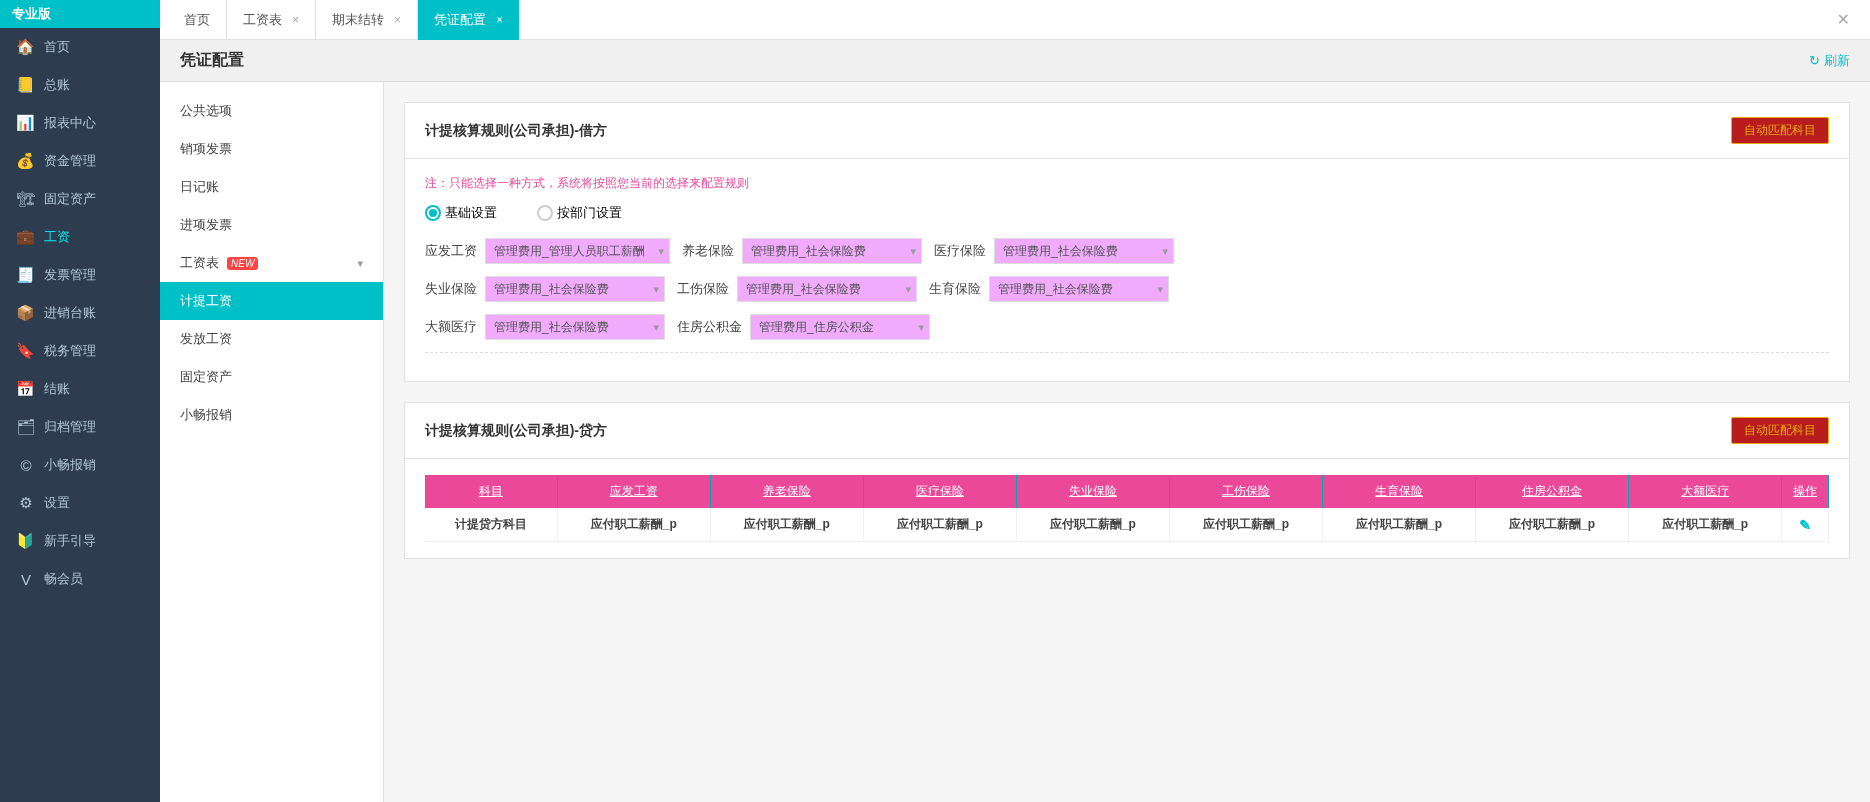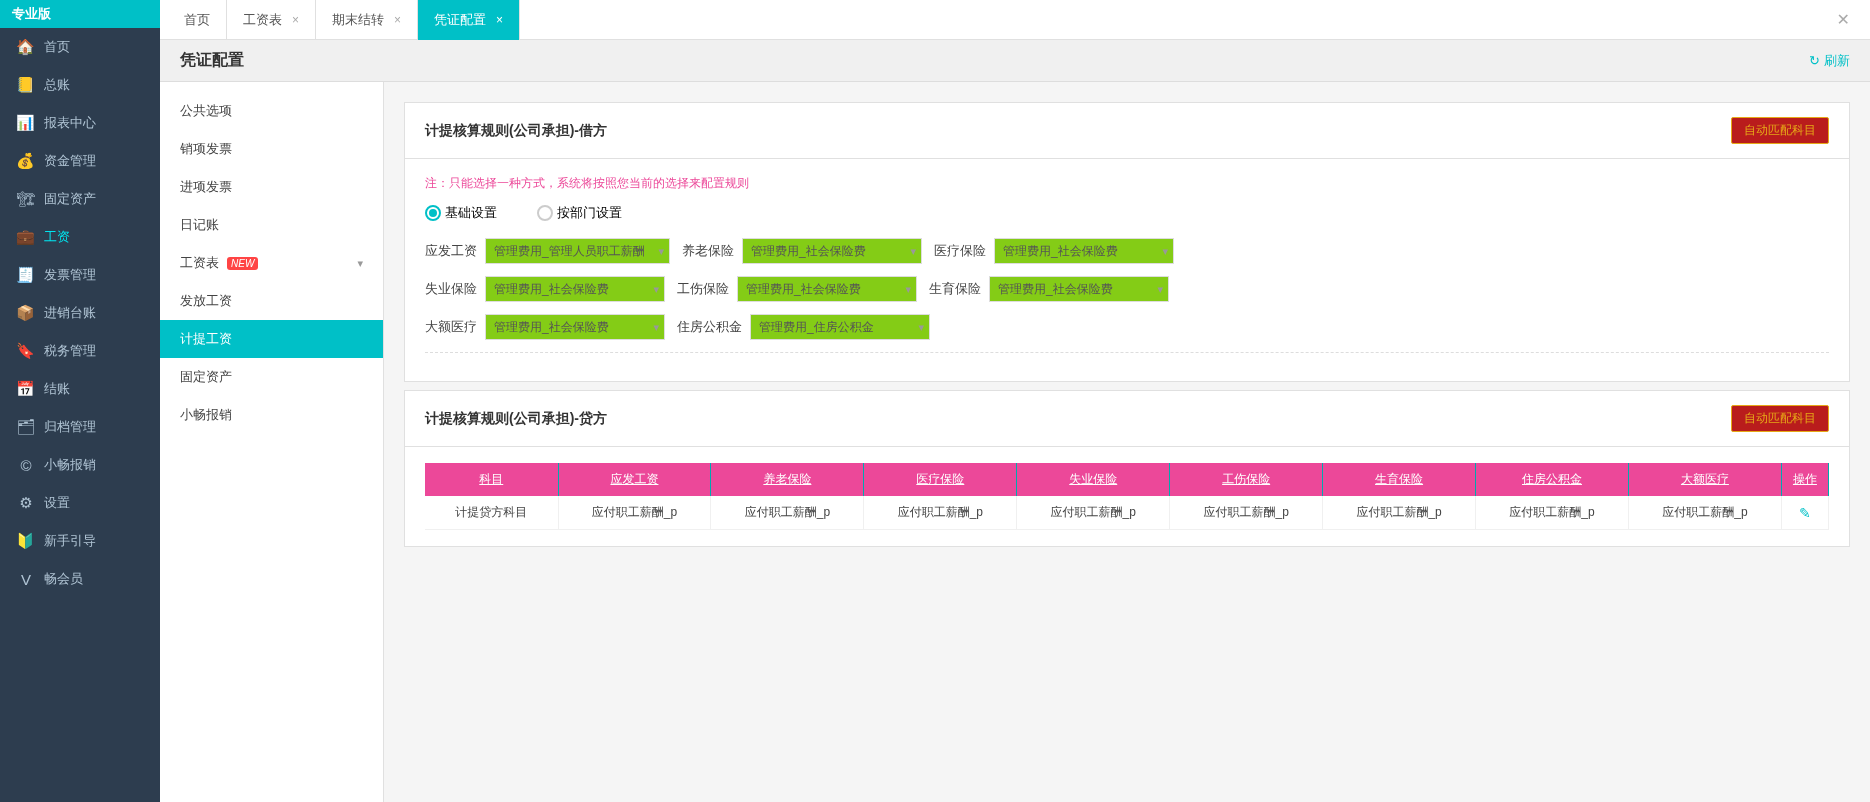--- a/index.html
+++ b/index.html
@@ -153,21 +153,21 @@
       flex: 1;
       overflow-y: auto;
       padding: 20px;
       background: #f5f5f5;
     }
 
     
     .section {
       background: #fff;
       border: 1px solid #e0e0e0;
-      margin-bottom: 8px;
+      margin-bottom: 20px;
     }
     .section-header {
       padding: 14px 20px;
       font-size: 14px;
       font-weight: bold;
       color: #333;
       border-bottom: 1px solid #e0e0e0;
       display: flex;
       justify-content: space-between;
       align-items: center;
@@ -255,21 +255,21 @@
       transform: translateY(-50%);
       font-size: 11px;
       color: #999;
       pointer-events: none;
     }
     .select-wrapper select {
       border: 1px solid #ddd;
       padding: 5px 24px 5px 8px;
       font-size: 12px;
       color: #555;
-      background: #84cc16;
+      background: #f0abfc;
       cursor: pointer;
       appearance: none;
       min-width: 180px;
       outline: none;
     }
 
     
     .divider {
       border: none;
       border-top: 1px dashed #ddd;
@@ -290,20 +290,21 @@
       font-weight: normal;
       border-right: 1px solid #00aaaf;
       text-decoration: underline;
     }
     .data-table td {
       padding: 8px 10px;
       text-align: center;
       border-bottom: 1px solid #f0f0f0;
       border-right: 1px solid #f0f0f0;
       color: #444;
+      font-weight: bold;
     }
     .data-table tr:nth-child(even) td { background: #f9f9f9; }
     .edit-icon {
       cursor: pointer;
       color: #00c0c7;
       font-size: 14px;
     }
   </style>
 </head>
 <body>
@@ -406,37 +407,37 @@
   <div class="content-area">
 
     <div class="left-nav">
       <div class="left-nav-item">
         <span>公共选项</span>
       </div>
       <div class="left-nav-item">
         <span>销项发票</span>
       </div>
       <div class="left-nav-item">
+        <span>日记账</span>
+      </div>
+      <div class="left-nav-item">
         <span>进项发票</span>
-      </div>
-      <div class="left-nav-item">
-        <span>日记账</span>
       </div>
       <div class="left-nav-item">
         <span style="display:flex;align-items:center;gap:4px;">
           <span>工资表</span>
           <span class="badge-new">NEW</span>
         </span>
         <span class="arrow">▾</span>
       </div>
-      <div class="left-nav-item">
-        <span>发放工资</span>
-      </div>
       <div class="left-nav-item active">
         <span>计提工资</span>
+      </div>
+      <div class="left-nav-item">
+        <span>发放工资</span>
       </div>
       <div class="left-nav-item">
         <span>固定资产</span>
       </div>
       <div class="left-nav-item">
         <span>小畅报销</span>
       </div>
     </div>
 
     <div class="main-panel">

